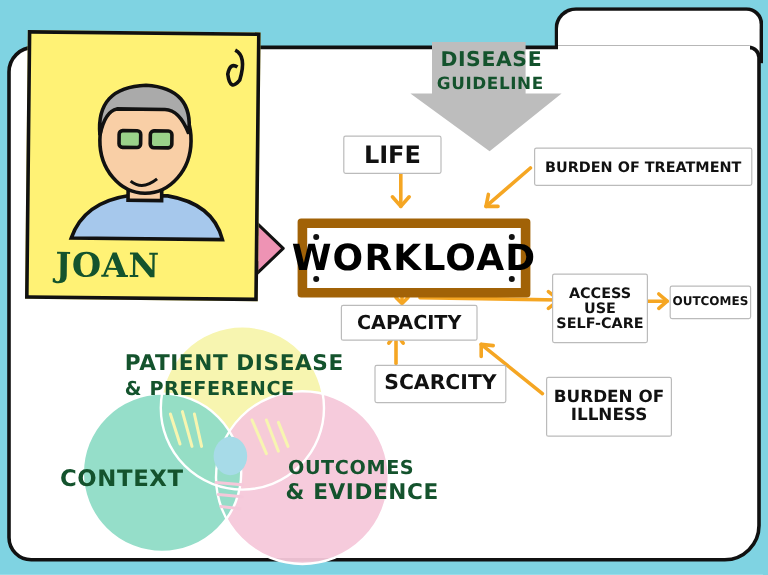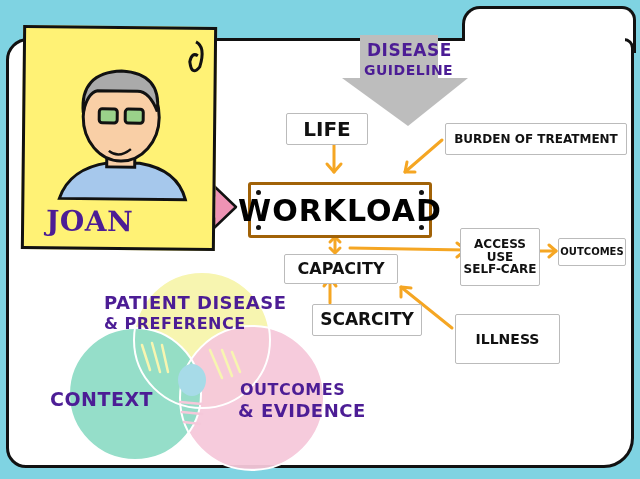--- a/index.html
+++ b/index.html
@@ -1,23 +1,23 @@
 <!DOCTYPE html>
 <html><head>
 <meta charset="utf-8">
 <style>
   html,body{margin:0;padding:0;}
   body{width:640px;height:479px;background:#7fd3e2;position:relative;overflow:hidden;font-family:"DejaVu Sans",sans-serif;}
   .folder{position:absolute;left:6px;top:38px;width:622px;height:424px;background:#fff;border:3px solid #111;border-radius:22px 10px 30px 20px;}
   .tab{position:absolute;left:462px;top:6px;width:168px;height:44px;background:#fff;border:3px solid #111;border-bottom:none;border-radius:18px 14px 0 0;}
   .tabcover{position:absolute;left:465px;top:38px;width:160px;height:10px;background:#fff;}
   .card{position:absolute;left:22px;top:26px;width:188px;height:218px;background:#fff275;border:3px solid #111;transform:rotate(0.6deg);}
-  .lbl{position:absolute;font-weight:bold;color:#4c1d95;white-space:nowrap;letter-spacing:0.5px;}
+  .lbl{position:absolute;font-weight:bold;color:#14532d;white-space:nowrap;letter-spacing:0.5px;}
   .box{position:absolute;border:1.5px solid #bbb;background:#fff;border-radius:2px;display:flex;align-items:center;justify-content:center;text-align:left;font-weight:bold;color:#111;line-height:1.05;}
-  .workload{position:absolute;left:248px;top:182px;width:178px;height:50px;border:3px solid #a16207;border-radius:3px;background:#fff;display:flex;align-items:center;justify-content:center;font-size:30px;font-weight:bold;letter-spacing:1px;}
+  .workload{position:absolute;left:248px;top:182px;width:178px;height:50px;border:8px solid #a16207;border-radius:3px;background:#fff;display:flex;align-items:center;justify-content:center;font-size:30px;font-weight:bold;letter-spacing:1px;}
   .dot{position:absolute;width:5px;height:5px;background:#111;border-radius:50%;}
   svg{position:absolute;left:0;top:0;}
 </style>
 </head>
 <body>
 
 <div class="tab"></div>
 <div class="folder"></div>
 <div class="tabcover"></div>
 
@@ -98,20 +98,21 @@
 <div class="box" style="left:284px;top:254px;width:112px;height:28px;font-size:16px;">CAPACITY</div>
 <div class="box" style="left:300px;top:304px;width:108px;height:30px;font-size:17px;margin-left:12px;">SCARCITY</div>
 
 <div class="box" style="left:460px;top:228px;width:78px;height:56px;font-size:12px;flex-direction:column;">
   <span>ACCESS</span>
   <span>USE</span>
   <span>SELF-CARE</span>
 </div>
 <div class="box" style="left:558px;top:238px;width:66px;height:26px;font-size:10px;">OUTCOMES</div>
 <div class="box" style="left:455px;top:314px;width:103px;height:48px;font-size:14px;flex-direction:column;">
+  <span>BURDEN OF</span>
   <span>ILLNESS</span>
 </div>
 
 <div class="lbl" style="left:104px;top:292px;font-size:18px;">PATIENT DISEASE</div>
 <div class="lbl" style="left:104px;top:314px;font-size:16px;">&amp; PREFERENCE</div>
 <div class="lbl" style="left:50px;top:388px;font-size:19px;">CONTEXT</div>
 <div class="lbl" style="left:240px;top:380px;font-size:16px;">OUTCOMES</div>
 <div class="lbl" style="left:238px;top:400px;font-size:18px;">&amp; EVIDENCE</div>
 
 </body></html>

